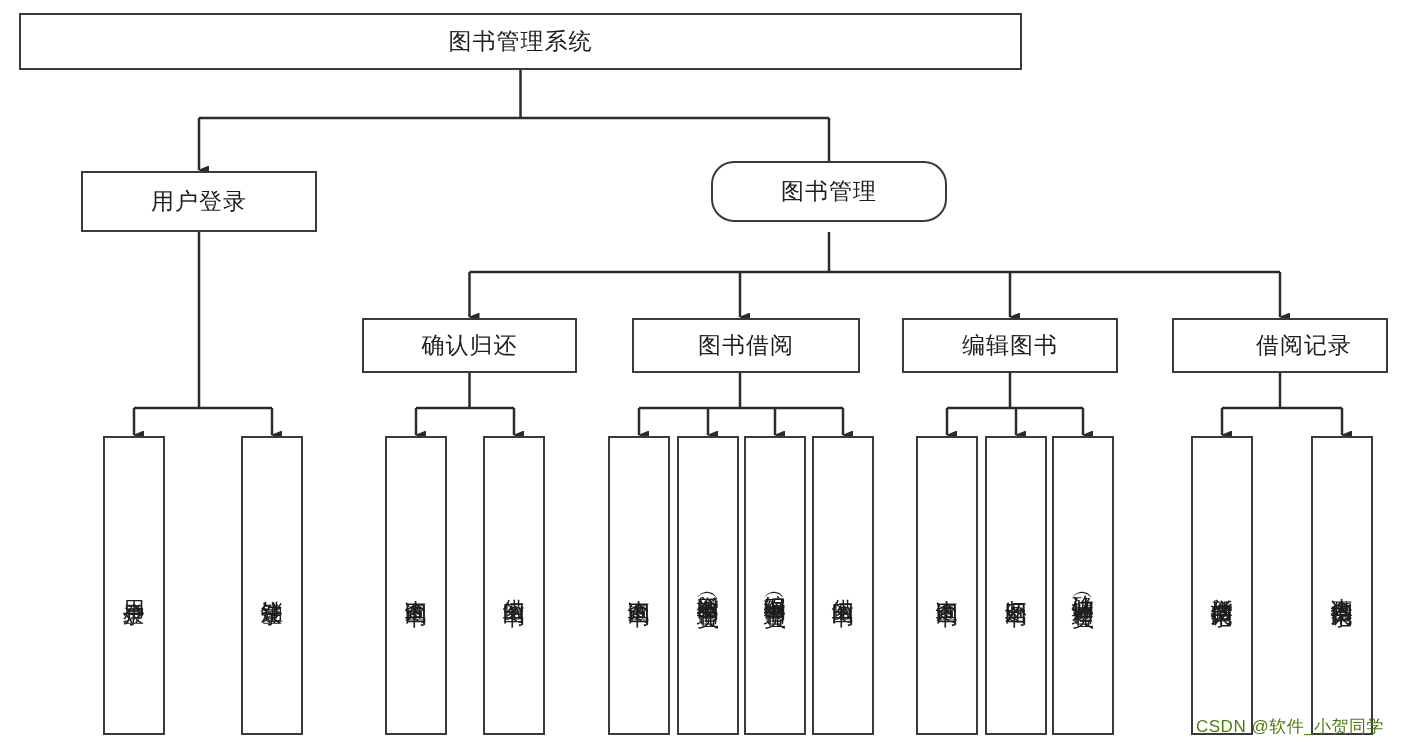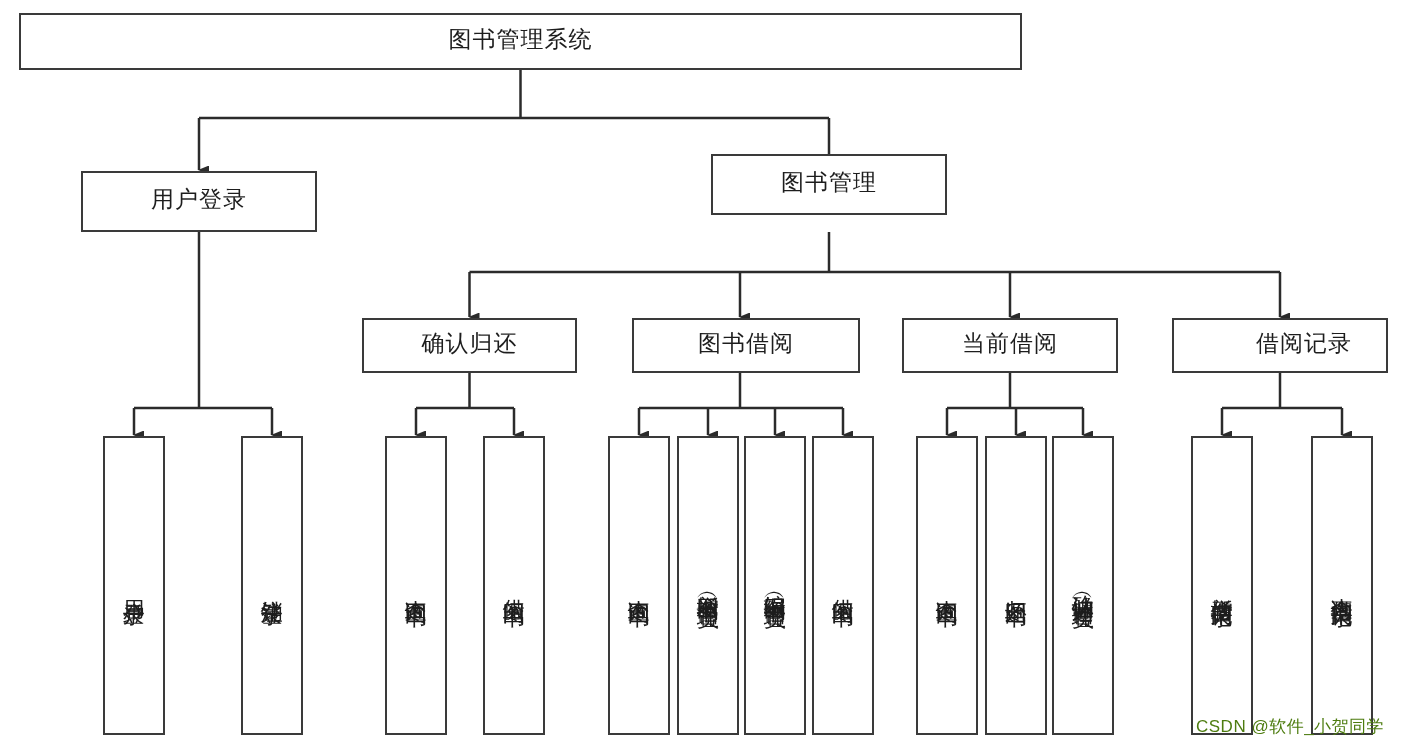--- a/index.html
+++ b/index.html
@@ -35,21 +35,20 @@
     border: 2.5px solid #3a3a3a;
     display: flex;
     align-items: center;
     justify-content: center;
     color: #1d1d1d;
   }
   .node.horizontal {
     font-size: 23px;
     letter-spacing: 1px;
     line-height: 1.1;
-    font-family: Liberation Mono, monospace;
   }
   .node.vertical {
     writing-mode: vertical-rl;
     text-orientation: upright;
     font-size: 22px;
     letter-spacing: 2px;
     line-height: 1.15;
     padding-top: 4px;
     padding-bottom: 4px;
     align-items: center;
@@ -120,31 +119,31 @@
       </g>
   </svg>
 
   <div id="node-layer">
       <div class="node horizontal" style="left: 19px; top: 13px; width: 1003px; height: 57px;">
         <span class="node-label">图书管理系统</span>
       </div>
       <div class="node horizontal" style="left: 81px; top: 171px; width: 236px; height: 61px;">
         <span class="node-label">用户登录</span>
       </div>
-      <div class="node horizontal" style="left: 711px; top: 154px; width: 236px; height: 61px;">
+      <div class="node horizontal" style="left: 711px; top: 161px; width: 236px; height: 61px; border-radius: 23px;">
         <span class="node-label">图书管理</span>
       </div>
       <div class="node horizontal" style="left: 362px; top: 318px; width: 215px; height: 55px;">
         <span class="node-label">确认归还</span>
       </div>
       <div class="node horizontal" style="left: 632px; top: 318px; width: 228px; height: 55px;">
         <span class="node-label">图书借阅</span>
       </div>
       <div class="node horizontal" style="left: 902px; top: 318px; width: 216px; height: 55px;">
-        <span class="node-label">当前借阅</span>
+        <span class="node-label">编辑图书</span>
       </div>
       <div class="node horizontal" style="left: 1172px; top: 318px; width: 216px; height: 55px; padding-left: 48px;">
         <span class="node-label">借阅记录</span>
       </div>
       <div class="node vertical" style="left: 103px; top: 436px; width: 62px; height: 299px;">
         <span class="node-label">用户登录</span>
       </div>
       <div class="node vertical" style="left: 241px; top: 436px; width: 62px; height: 299px;">
         <span class="node-label">注销登录</span>
       </div>

